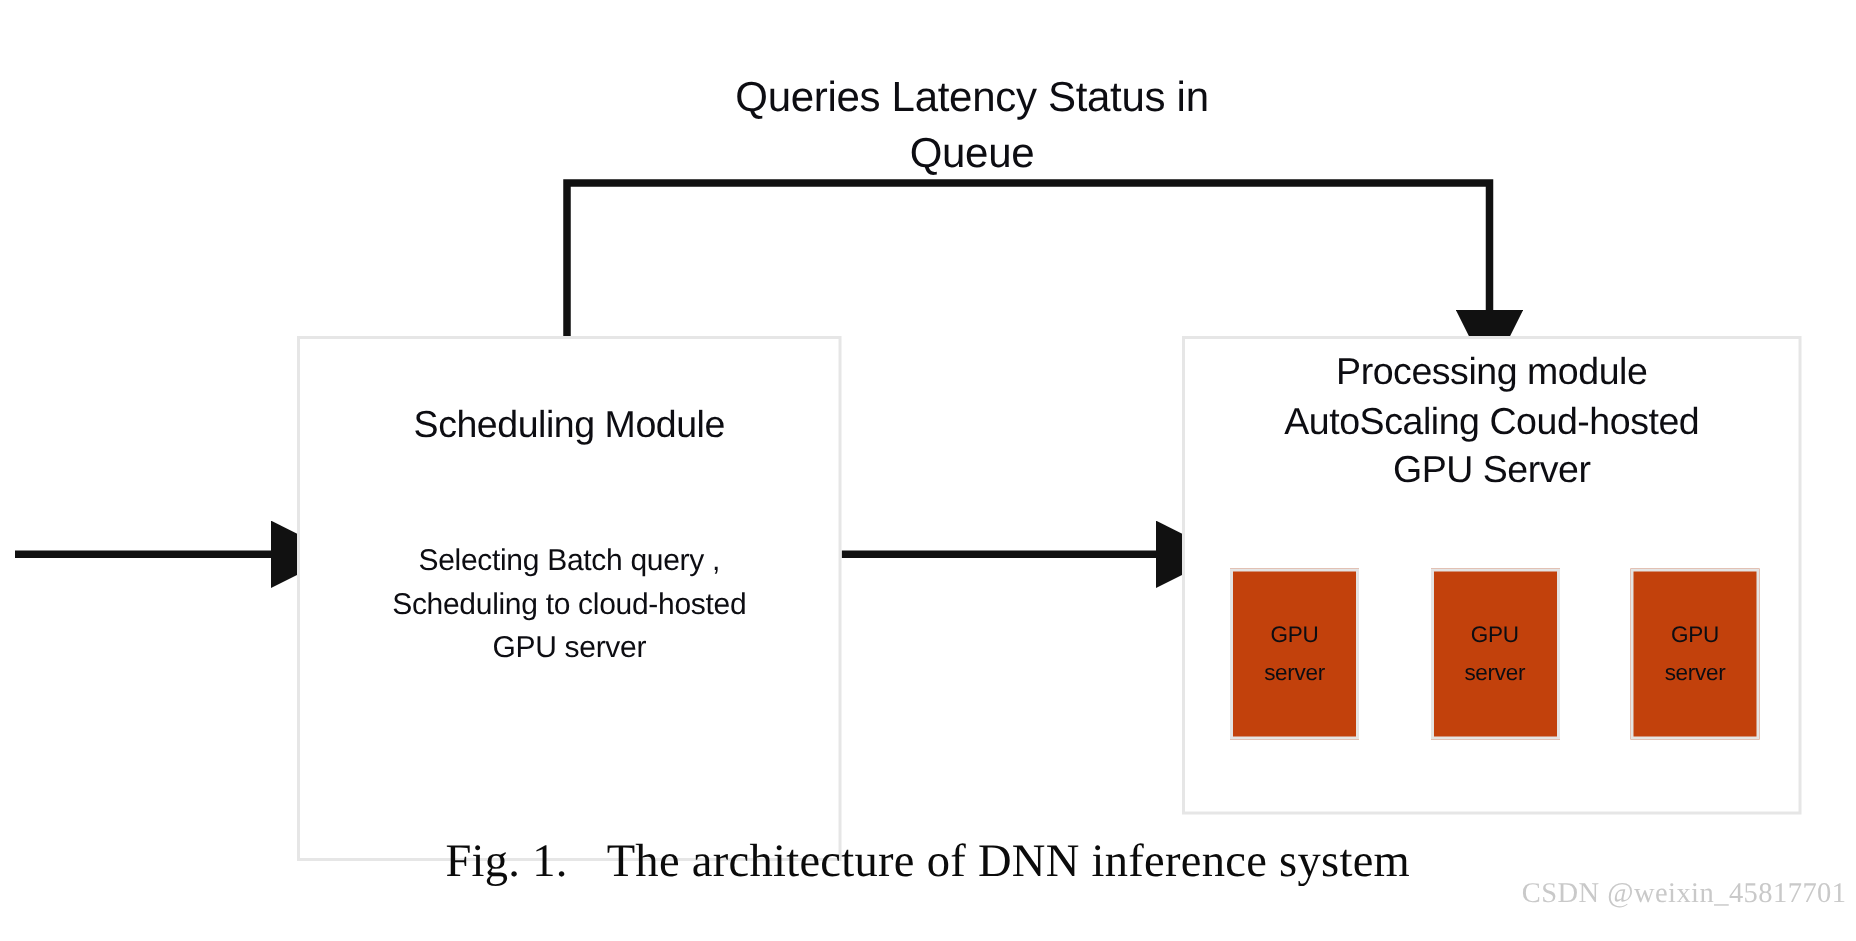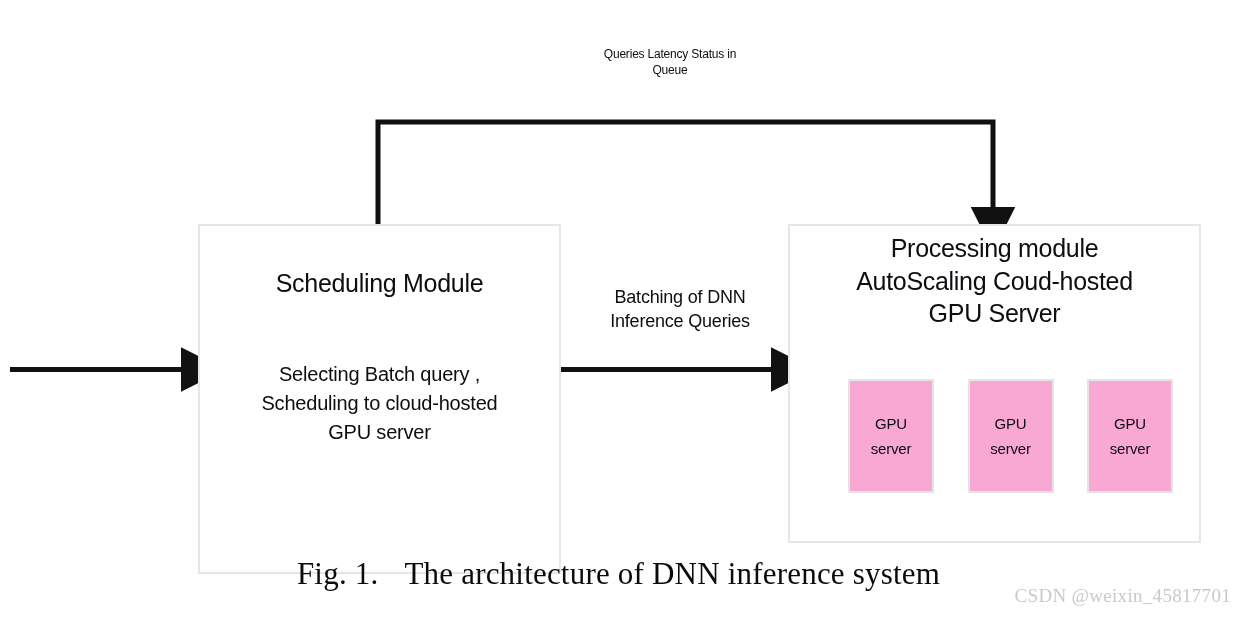--- a/index.html
+++ b/index.html
@@ -24,24 +24,24 @@
     color: #0d0d12;
     text-align: center;
     line-height: 1.32;
     font-family: "Liberation Sans", sans-serif;
     white-space: pre-line;
     letter-spacing: -0.2px;
   }
 
   
   #feedback-label {
-    left: 470px;
+    left: 448px;
     top: 47px;
     width: 400px;
-    font-size: 12px;
+    font-size: 28px;
     text-align: center;
   }
 
   
   #input-label {
     left: 2px;
     top: 286px;
     width: 196px;
     font-size: 18px;
   }
@@ -97,29 +97,28 @@
     left: 30px;
     top: 153px;
     width: 353px;
     height: 114px;
     display: flex;
     justify-content: space-between;
     align-items: stretch;
   }
   .gpu-box {
     width: 86px;
-    background: #f9a8d4;
+    background: #c2410c;
     border: 2px solid #e4e4e4;
     box-sizing: border-box;
     display: flex;
     flex-direction: column;
     align-items: center;
     justify-content: center;
     gap: 10px;
-    margin-left: 28px;
   }
   .gpu-line {
     color: #0d0d12;
     font-size: 15px;
     line-height: 1;
     letter-spacing: -0.2px;
   }
 
   
   #arrows {
@@ -175,22 +174,20 @@
 
     <line x1="561" y1="369.5" x2="772" y2="369.5" stroke="#111111" stroke-width="5" marker-end="url(#ah-right)"></line>
 
     <path d="M378,224 L378,122 L993,122 L993,208" fill="none" stroke="#111111" stroke-width="5" marker-end="url(#ah-down)"></path>
   </svg>
 
   <div class="label" id="feedback-label">Queries Latency Status in
 Queue</div>
 
 
-  <div class="label" id="batching-label">Batching of DNN
-Inference Queries</div>
 
   <div class="module-box" id="scheduling-box">
     <div class="box-title" id="scheduling-title">Scheduling Module</div>
     <div class="box-body" id="scheduling-body">Selecting Batch query ,
 Scheduling to cloud-hosted
 GPU server</div>
   </div>
 
   <div class="module-box" id="processing-box">
     <div class="box-title" id="processing-title">Processing module

